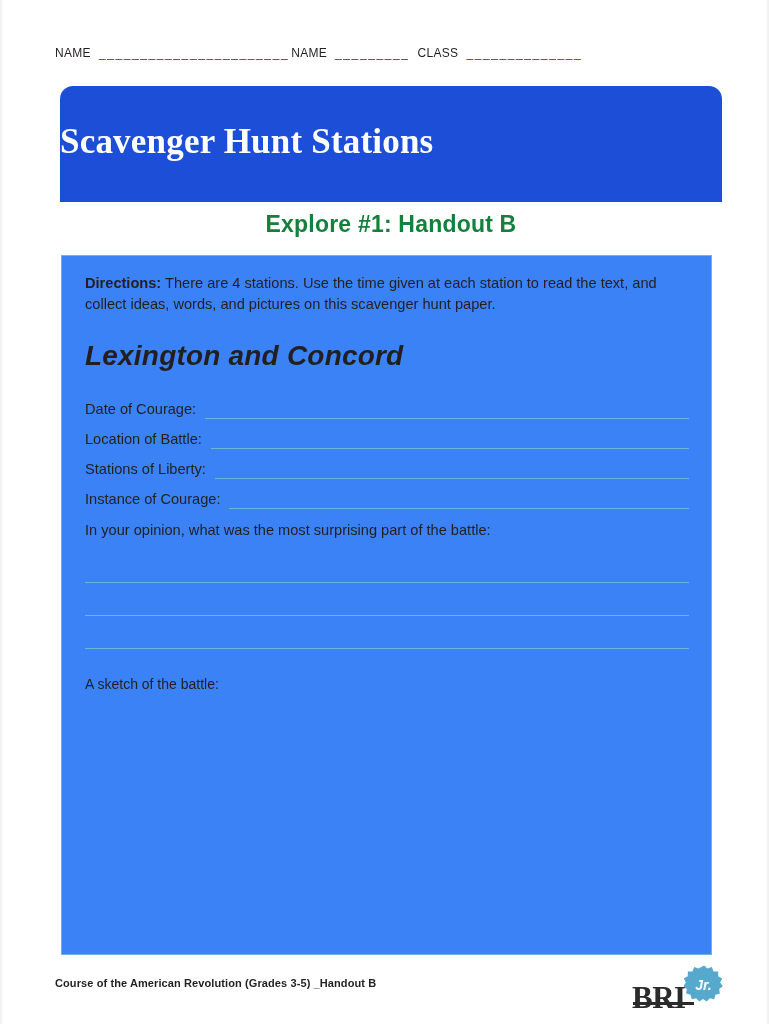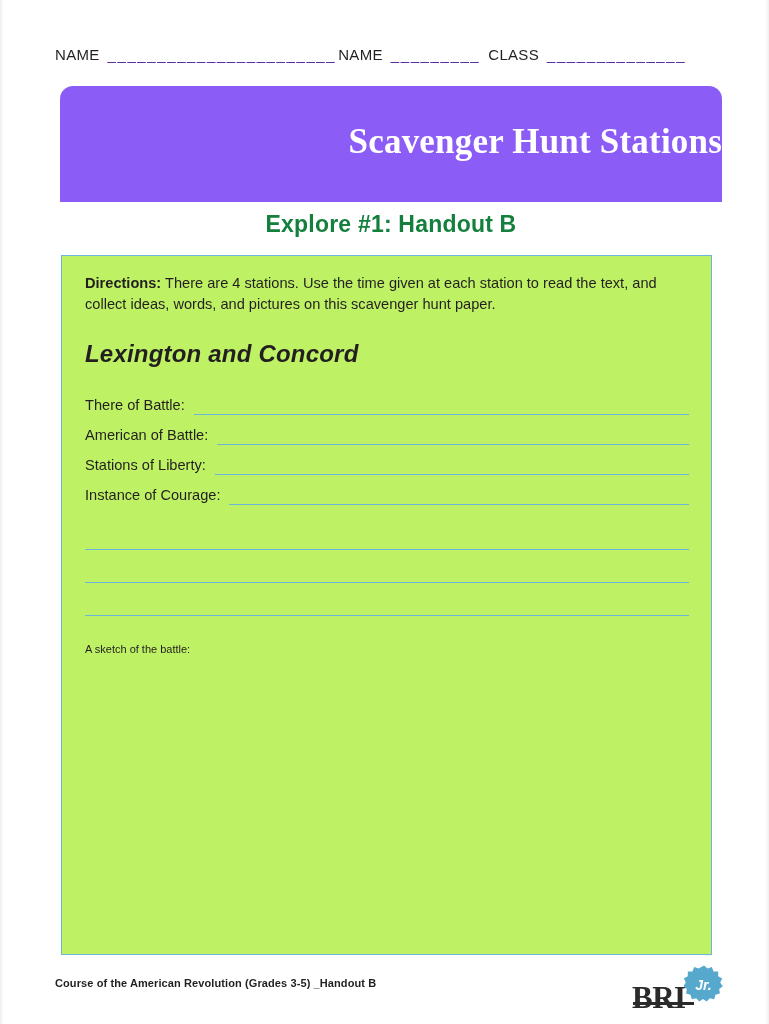--- a/index.html
+++ b/index.html
@@ -38,46 +38,46 @@
   
   .idrow {
     position: absolute;
     left: 55px;
     top: 46px;
     width: 670px;
     height: 24px;
     display: flex;
     align-items: baseline;
     white-space: nowrap;
-    font-size: 15px;
+    font-size: 12px;
     letter-spacing: 0.3px;
     color: #231f20;
     text-align: right;
   }
   .idrow .lbl { font-weight: 400; }
   .idrow .rule {
     font-weight: 400;
     letter-spacing: 1.6px;
     margin: 0 2px;
     color: #4c1d95;
   }
   .idrow .gap { display: inline-block; width: 6px; }
 
   
   .banner {
     position: absolute;
     left: 60px;
     top: 86px;
     width: 662px;
     height: 116px;
-    background: #8b5cf6;
+    background: #1d4ed8;
     border-radius: 13px 13px 0 0;
     display: flex;
     flex-direction: column;
-    align-items: flex-end;
+    align-items: flex-start;
     justify-content: center;
     box-sizing: border-box;
     padding-bottom: 4px;
   }
   .banner .line {
     font-family: "Liberation Serif", "DejaVu Serif", serif;
     color: #ffffff;
     font-size: 35px;
     font-weight: 700;
     line-height: 42px;
@@ -100,41 +100,41 @@
 
   
   .content-box {
     position: absolute;
     left: 61px;
     top: 255px;
     width: 651px;
     height: 700px;
     border: 1.5px solid #6cb5db;
     box-sizing: border-box;
-    background: #bef264;
+    background: #3b82f6;
   }
 
   .inner {
     position: absolute;
     left: 23px;
     top: 17px;
     width: 605px;
   }
 
   .directions {
     font-size: 14.6px;
     line-height: 21px;
     color: #231f20;
     width: 608px;
   }
   .directions b { font-weight: 700; }
 
   .section-title {
     margin-top: 25px;
-    font-size: 24px;
+    font-size: 28px;
     font-weight: 700;
     font-style: italic;
     letter-spacing: 0.2px;
     color: #231f20;
   }
 
   
   .fill-list { margin-top: 17px; }
   .fill-row {
     display: flex;
@@ -163,21 +163,21 @@
   }
   .blank-lines { margin-top: 12px; }
   .blank-line {
     width: 604px;
     border-bottom: 1.6px solid #6cb5db;
     height: 32px;
   }
 
   .sketch-label {
     margin-top: 27px;
-    font-size: 11px;
+    font-size: 14px;
     color: #231f20;
   }
 
   
   .footer-text {
     position: absolute;
     left: 55px;
     top: 977px;
     font-size: 11px;
     font-weight: 700;
@@ -250,37 +250,38 @@
     <div class="inner">
 
       <div class="directions">
         <b>Directions:</b><span> There are 4 stations. Use the time given at each station to read the text, and collect ideas, words, and pictures on this scavenger hunt paper.</span>
       </div>
 
       <div class="section-title">Lexington and Concord</div>
 
       <div class="fill-list">
         <div class="fill-row">
-          <span class="flabel">There of Battle:</span>
+          <span class="flabel">Date of Courage:</span>
           <span class="fline"></span>
         </div>
         <div class="fill-row">
-          <span class="flabel">American of Battle:</span>
+          <span class="flabel">Location of Battle:</span>
           <span class="fline"></span>
         </div>
         <div class="fill-row">
           <span class="flabel">Stations of Liberty:</span>
           <span class="fline"></span>
         </div>
         <div class="fill-row">
           <span class="flabel">Instance of Courage:</span>
           <span class="fline"></span>
         </div>
       </div>
 
+      <div class="question">In your opinion, what was the most surprising part of the battle:</div>
 
       <div class="blank-lines">
         <div class="blank-line"></div>
         <div class="blank-line"></div>
         <div class="blank-line"></div>
       </div>
 
       <div class="sketch-label">A sketch of the battle:</div>
 
     </div>

